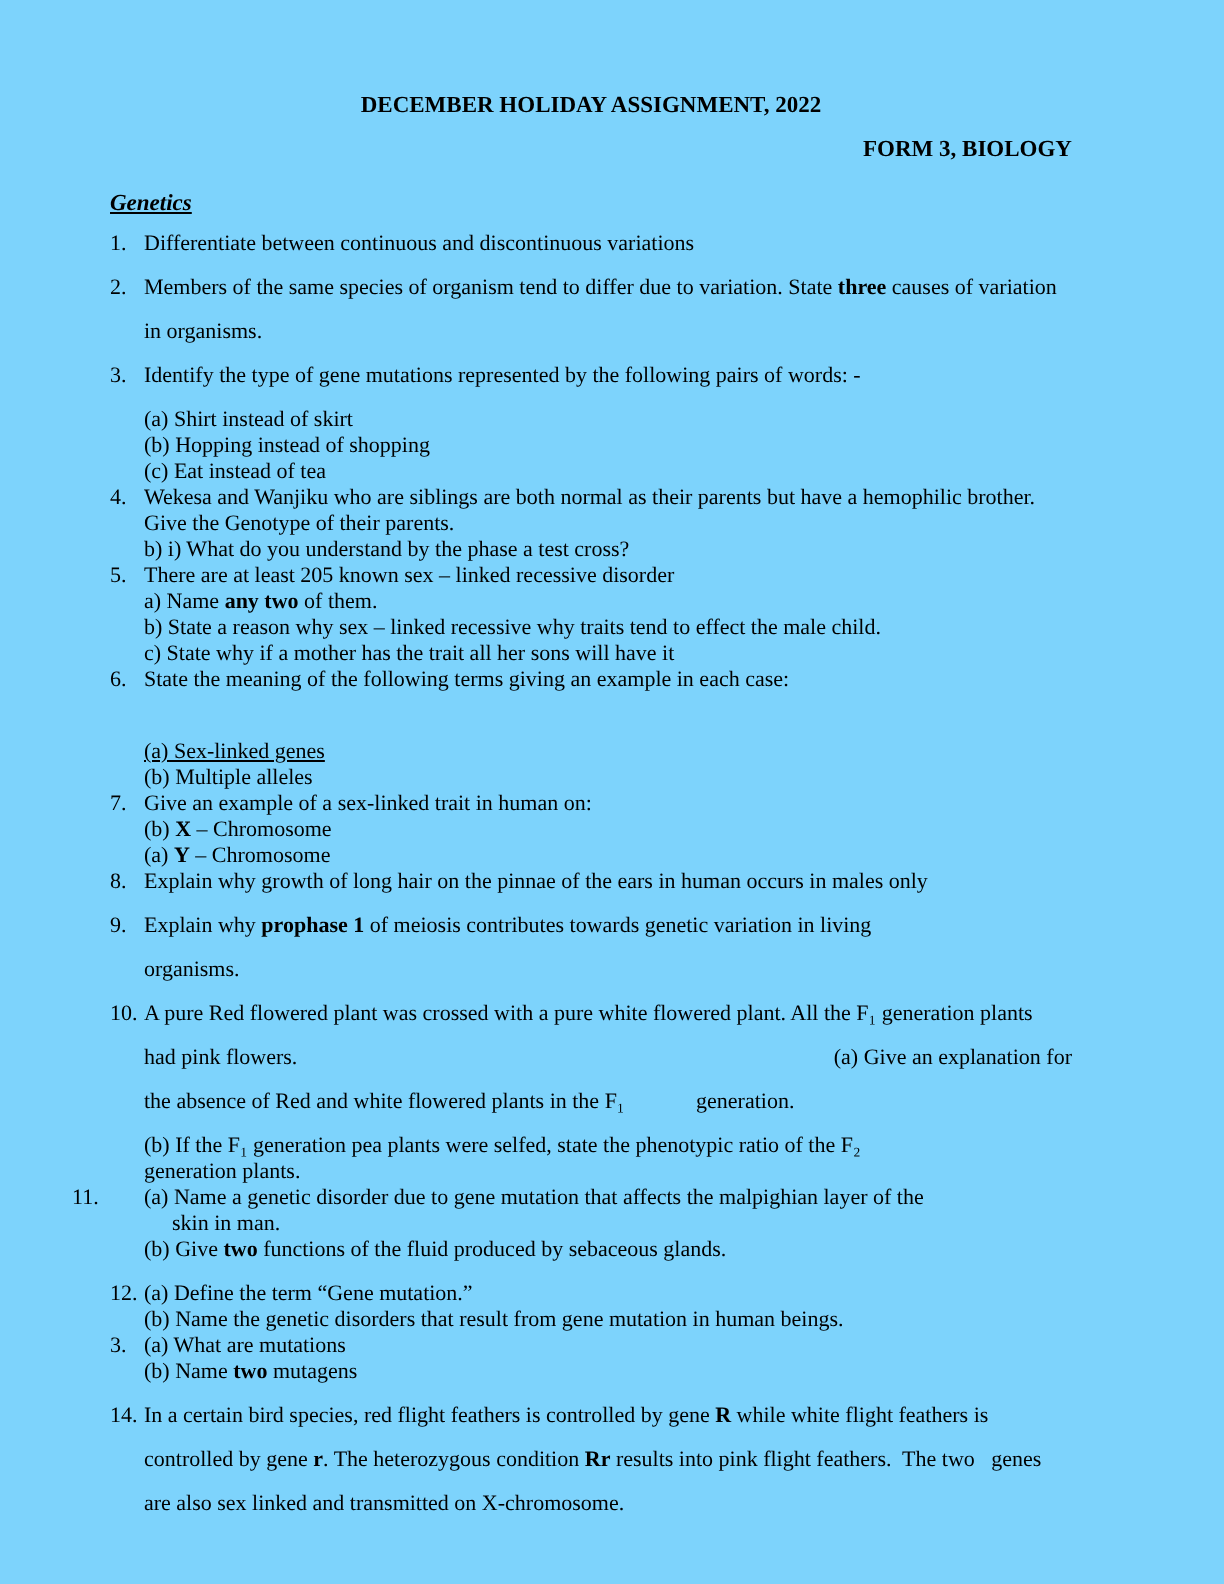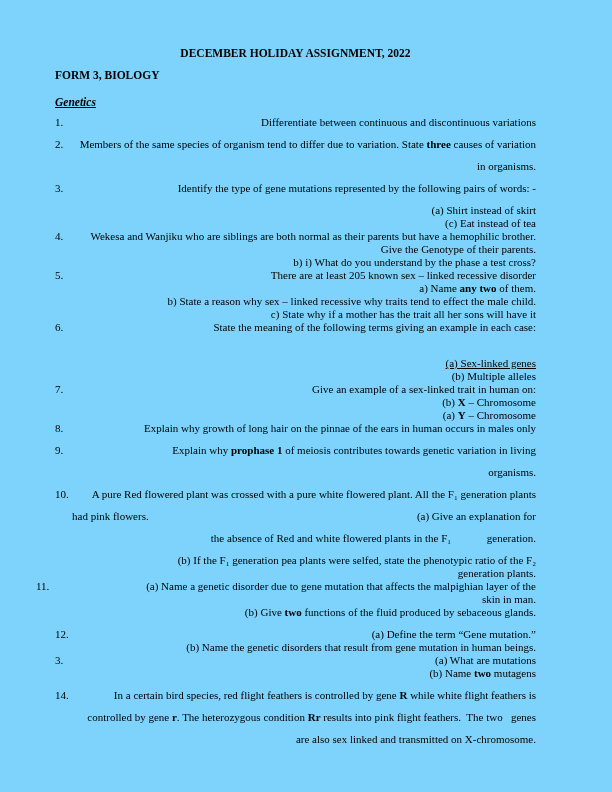--- a/index.html
+++ b/index.html
@@ -19,21 +19,21 @@
     color: #000000;
     overflow: hidden;
   }
   .doc-title {
     text-align: center;
     font-weight: bold;
     font-size: 11.5px;
     margin-bottom: 9px;
   }
   .doc-subtitle {
-    text-align: left;
+    text-align: right;
     font-weight: bold;
     font-size: 11.5px;
     margin-bottom: 14px;
   }
   .section-heading {
     font-weight: bold;
     font-style: italic;
     text-decoration: underline;
     font-size: 11.5px;
     margin-bottom: 7px;
@@ -43,21 +43,21 @@
   .q-num {
     width: 17px;
     flex: 0 0 17px;
   }
   .q-item.outdent .q-num {
     flex: 0 0 36px;
     width: 36px;
     margin-left: -19px;
   }
   .q-body { flex: 1 1 auto; min-width: 0; }
-  .q-line { white-space: nowrap; text-align: right; }
+  .q-line { white-space: nowrap; }
   .q-line.w { margin-bottom: 9px; }
   .q-line.g { margin-top: 23px; text-decoration: underline; }
   .q-line.ind1 { padding-left: 14px; }
   .q-line.split {
     display: flex;
     justify-content: space-between;
     gap: 26px;
   }
 </style>
 </head>
@@ -79,20 +79,21 @@
         <div class="q-body">
           <div class="q-line w">Members of the same species of organism tend to differ due to variation. State <b>three</b> causes of variation</div>
           <div class="q-line w">in organisms.</div>
         </div>
       </div>
       <div class="q-item">
         <span class="q-num">3.</span>
         <div class="q-body">
           <div class="q-line w">Identify the type of gene mutations represented by the following pairs of words: -</div>
           <div class="q-line">(a) Shirt instead of skirt</div>
+          <div class="q-line">(b) Hopping instead of shopping</div>
           <div class="q-line">(c) Eat instead of tea</div>
         </div>
       </div>
       <div class="q-item">
         <span class="q-num">4.</span>
         <div class="q-body">
           <div class="q-line">Wekesa and Wanjiku who are siblings are both normal as their parents but have a hemophilic brother.</div>
           <div class="q-line">Give the Genotype of their parents.</div>
           <div class="q-line">b) i) What do you understand by the phase a test cross?</div>
         </div>

